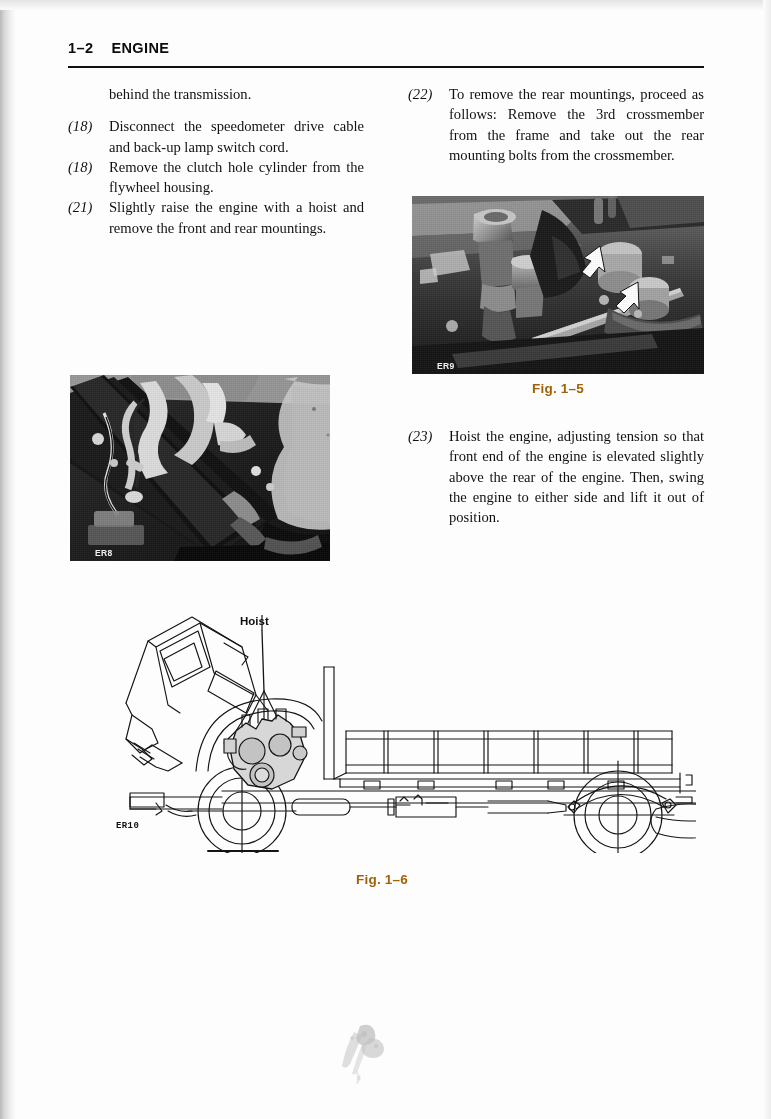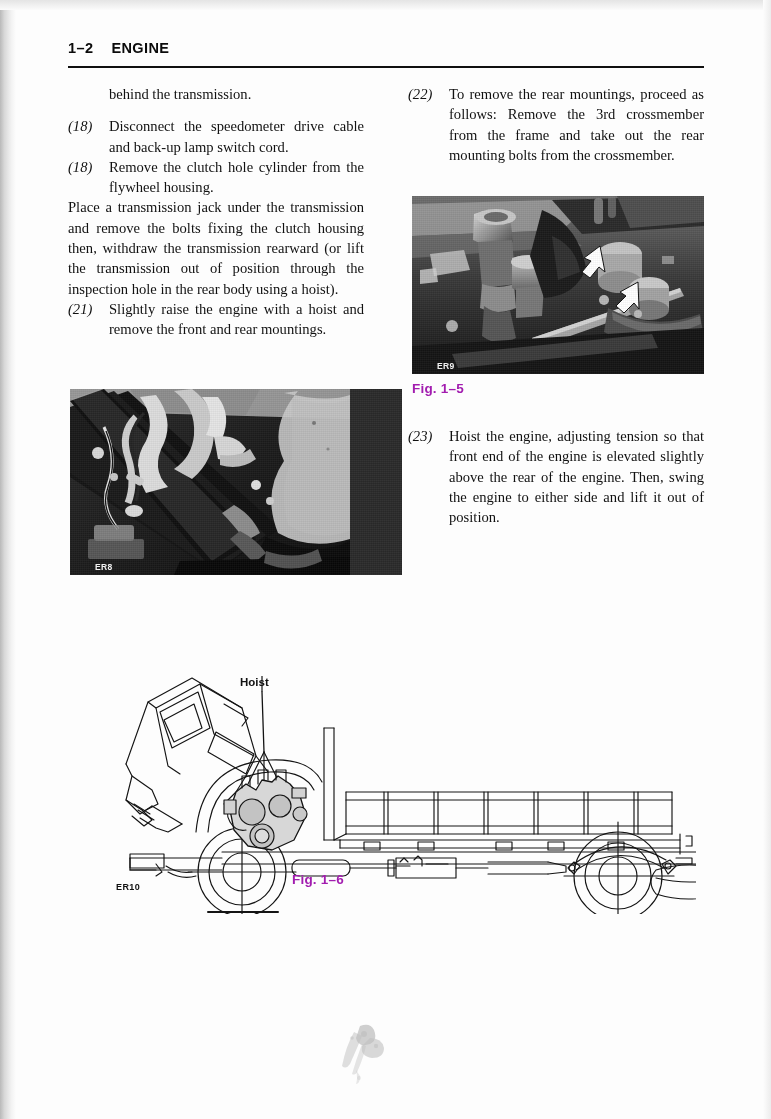--- a/index.html
+++ b/index.html
@@ -116,38 +116,38 @@
     font-weight: bold;
     color: #f2f2f2;
     letter-spacing: 0.3px;
     padding-left: 20px;
   }
   .caption {
     position: absolute;
     font-family: "Liberation Sans", "DejaVu Sans", sans-serif;
     font-size: 13.5px;
     font-weight: bold;
-    text-align: left;
-    color: #a21caf;
+    text-align: center;
+    color: #a16207;
     letter-spacing: 0.2px;
   }
 
   
   .drawing {
     position: absolute;
     left: 96px;
-    top: 664px;
+    top: 603px;
     width: 600px;
     height: 250px;
   }
   .dwg-code {
     position: absolute;
     left: 20px;
     top: 218px;
-    font-family: Liberation Sans, sans-serif;
+    font-family: Liberation Mono, monospace;
     font-size: 9px;
     font-weight: bold;
     color: #111;
     letter-spacing: 0.4px;
   }
   .hoist-label {
     position: absolute;
     left: 144px;
     top: 12px;
     font-family: "Liberation Sans", "DejaVu Sans", sans-serif;
@@ -191,21 +191,20 @@
       <span class="num">(18)</span>
       <span class="body lastline-left">Disconnect the speedometer drive cable and back-up lamp switch cord.</span>
     </div>
 
     <div class="para">
       <span class="num">(18)</span>
       <span class="body lastline-left">Remove the clutch hole cylinder from the flywheel housing.</span>
     </div>
 
     <div class="para">
-      <span class="body lastline-left">Place a transmission jack under the transmission and remove the bolts fixing the clutch housing then, withdraw the transmission rearward (or lift the transmission out of position through the inspection hole in the rear body using a hoist).</span>
     </div>
 
     <div class="para">
       <span class="num">(21)</span>
       <span class="body lastline-left">Slightly raise the engine with a hoist and remove the front and rear mountings.</span>
     </div>
   </div>
 
   <div class="col col-right">
     <div class="para">
@@ -292,21 +291,21 @@
       </g>
       <g>
         <path d="M226,86 L208,96 L214,100 L204,110 L212,117 L222,107 L227,113 Z" fill="#ffffff" stroke="#101010" stroke-width="1"></path>
       </g>
     </svg>
     <div class="grain"></div>
     <div class="corner-code">ER9</div>
   </div>
   <div class="caption" style="left:412px; top:381px; width:292px;">Fig. 1–5</div>
 
-  <div class="photo" style="left:70px; top:389px; width:332px; height:186px;">
+  <div class="photo" style="left:70px; top:375px; width:260px; height:186px;">
     <svg width="280" height="186" viewBox="0 0 280 186" preserveAspectRatio="none">
       <defs>
         <linearGradient id="p4bg" x1="0" y1="0" x2="1" y2="1">
           <stop offset="0%" stop-color="#2b2b2b"></stop>
           <stop offset="100%" stop-color="#0d0d0d"></stop>
         </linearGradient>
         <linearGradient id="p4sheet" x1="0" y1="0" x2="1" y2="1">
           <stop offset="0%" stop-color="#e2e2e2"></stop>
           <stop offset="100%" stop-color="#9a9a9a"></stop>
         </linearGradient>

